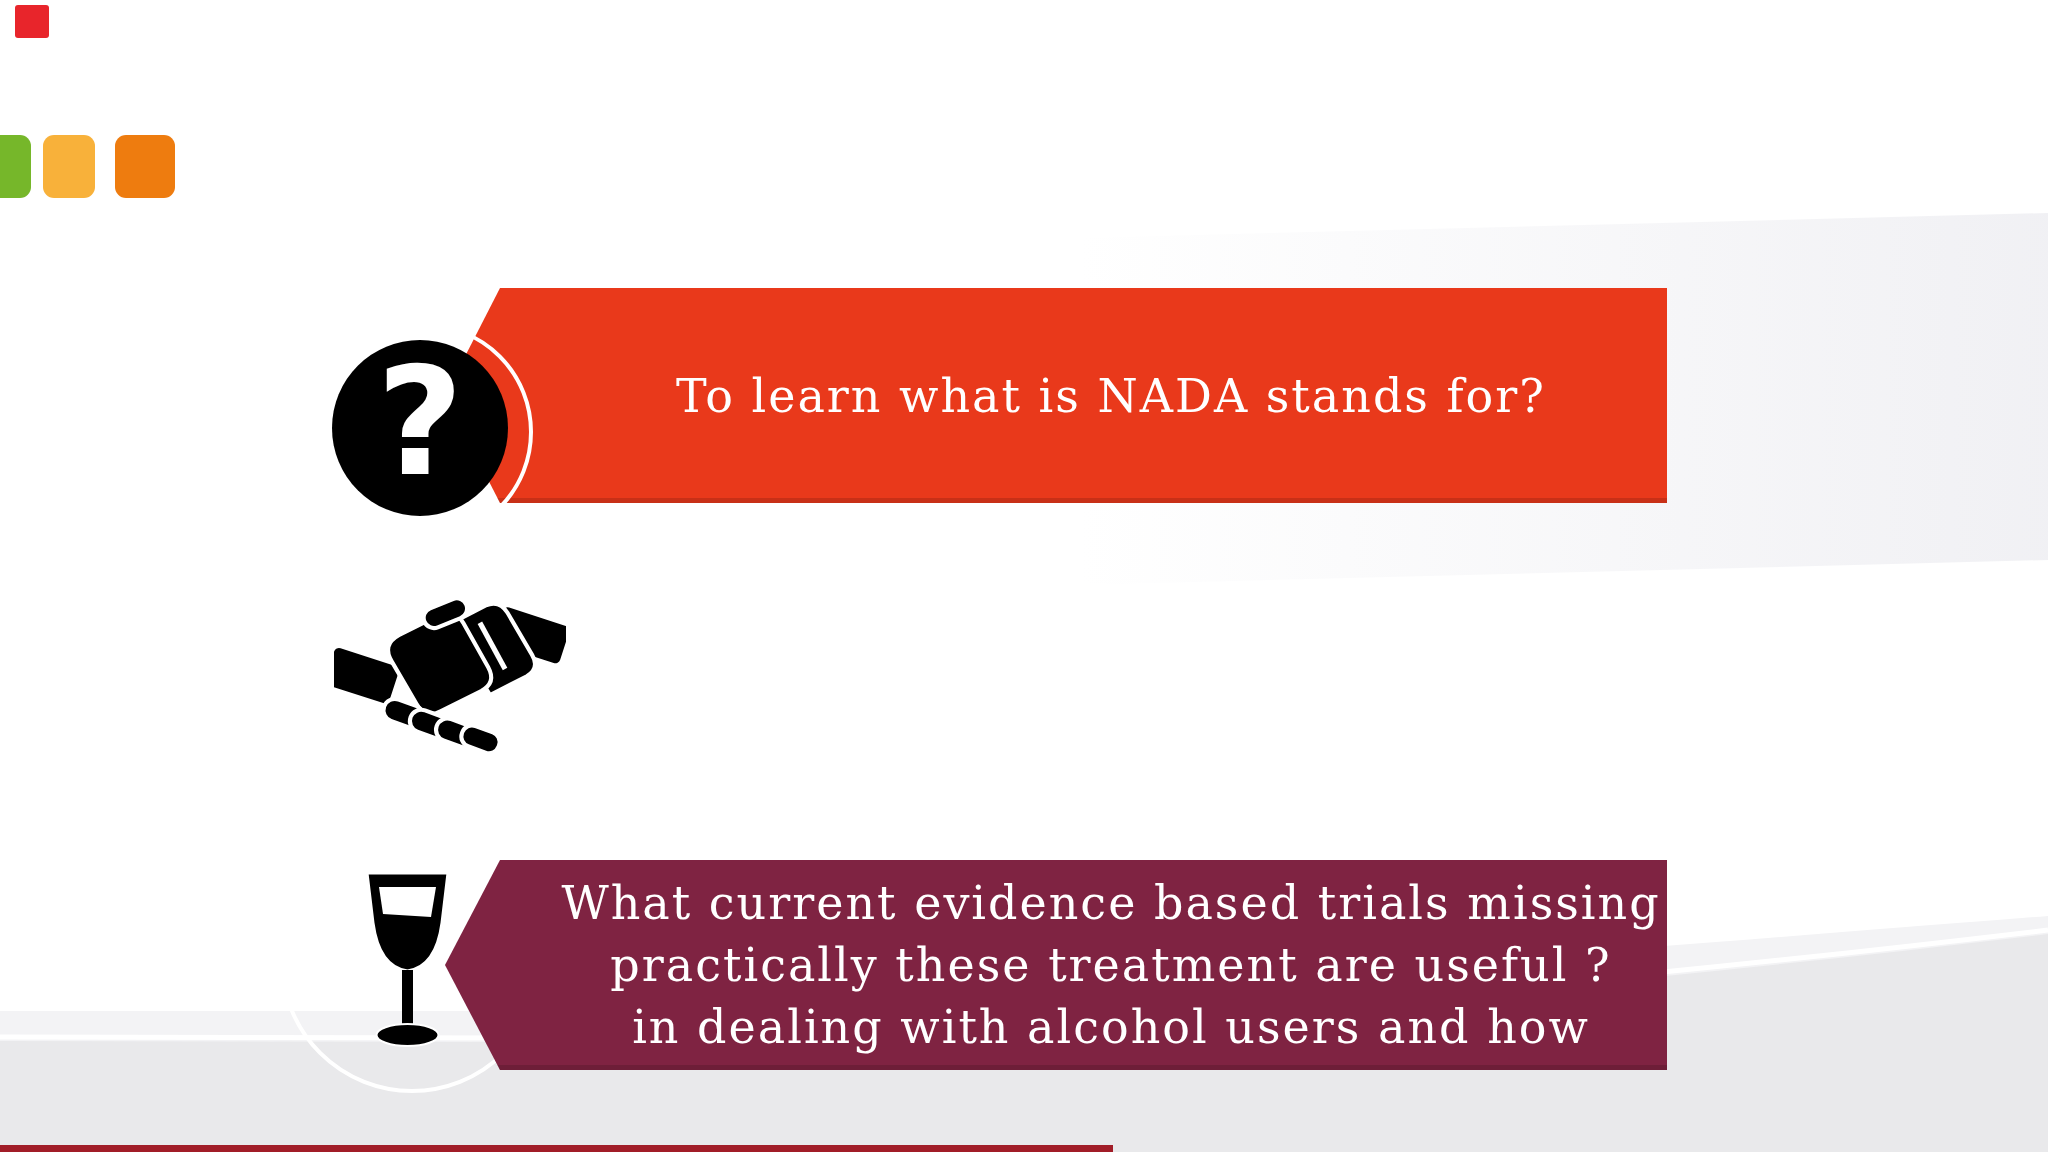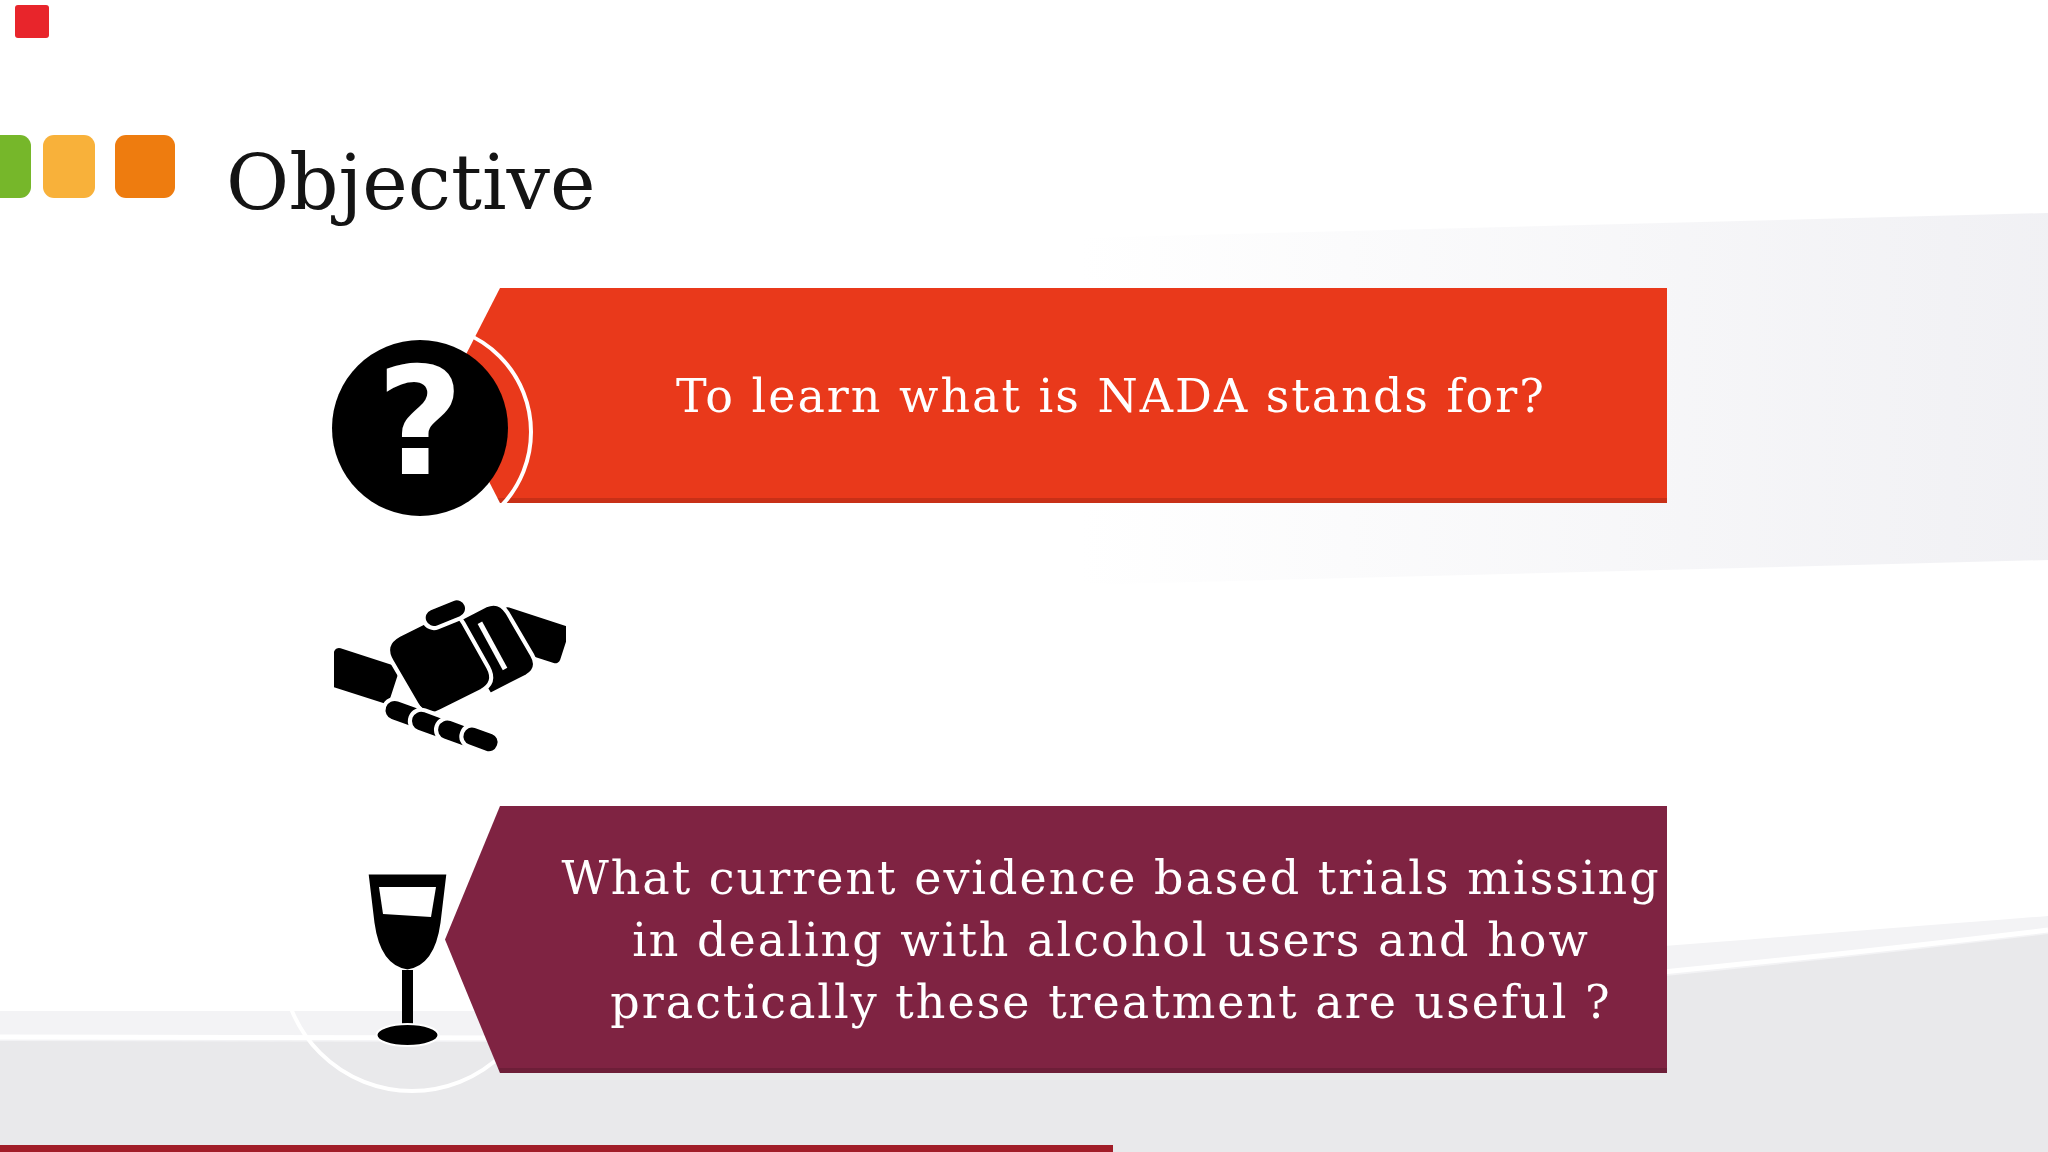--- a/index.html
+++ b/index.html
@@ -21,21 +21,21 @@
   
   .banner{
     position:absolute;left:445px;width:1222px;z-index:10;
     clip-path:polygon(55px 0, 100% 0, 100% 100%, 55px 100%, 0 50%);
     display:flex;flex-direction:column;justify-content:center;align-items:center;
     padding:0 20px 0 130px;box-sizing:border-box;
     box-shadow:inset 0 -5px 0 rgba(0,0,0,0.14);
   }
   #banner-1{top:288px;height:215px;}
   #banner-2{top:573px;height:216px;}
-  #banner-3{top:806px;height:267px;}
+  #banner-3{top:860px;height:210px;}
   .banner-line{
     color:#ffffff;font-size:46px;line-height:62px;letter-spacing:2px;
     text-align:center;white-space:nowrap;
   }
   
   .ring{position:absolute;border:4px solid #ffffff;border-radius:50%;background:transparent;}
   #ring-1{left:315px;top:323px;width:210px;height:210px;z-index:12;}
   #ring-2{left:337px;top:570px;width:226px;height:226px;z-index:12;}
   #ring-3{left:280px;top:829px;width:256px;height:256px;z-index:4;border-width:4px;}
   
@@ -67,21 +67,20 @@
     </defs>
     <polygon points="1080,238 2048,213 2048,560 1080,585" fill="url(#cornerFade)"></polygon>
     <path d="M0 1011 L520 1011 C 900 1006 1300 975 2048 916 L2048 1152 L0 1152 Z" fill="#f3f3f5"></path>
     <path d="M0 1041 L520 1042 C 950 1041 1450 1005 2048 934 L2048 1152 L0 1152 Z" fill="#e9e9eb"></path>
     <path d="M0 1037 L520 1038 C 950 1037 1450 1001 2048 930" stroke="#ffffff" stroke-width="5" fill="none"></path>
   </svg>
 
   <div class="accent-square" id="sq-green" style="background-color: rgb(118, 183, 42);"></div>
   <div class="accent-square" id="sq-yellow" style="background-color: rgb(248, 177, 58);"></div>
   <div class="accent-square" id="sq-orange" style="background-color: rgb(238, 124, 15);"></div>
-  <div id="page-title" style="color: rgb(20, 20, 20);">Objective</div>
 
   <div class="ring" id="ring-3"></div>
 
   <div class="banner" id="banner-1" style="background-color: rgb(233, 57, 27);">
     <div class="banner-line">To learn what is NADA stands for?</div>
   </div>
   <div class="ring" id="ring-1"></div>
   <div id="q-icon">
     <div id="q-glyph">?</div>
   </div>
@@ -97,22 +96,22 @@
       <rect x="44" y="96" width="40" height="22" rx="11" transform="rotate(28 64 107)"></rect>
       <rect x="68" y="110" width="40" height="22" rx="11" transform="rotate(28 88 121)"></rect>
       <rect x="92" y="122" width="40" height="22" rx="11" transform="rotate(28 112 133)"></rect>
       <rect x="116" y="132" width="38" height="21" rx="10" transform="rotate(28 135 142)"></rect>
       <rect x="96" y="6" width="44" height="20" rx="10" transform="rotate(-14 118 16)"></rect>
     </g>
   </svg>
 
   <div class="banner" id="banner-3" style="background-color: rgb(127, 35, 66);">
     <div class="banner-line">What current evidence based trials missing</div>
+    <div class="banner-line">practically these treatment are useful ?</div>
     <div class="banner-line">in dealing with alcohol users and how</div>
-    <div class="banner-line">practically these treatment are useful ?</div>
   </div>
   <svg id="wine-glass-icon" viewBox="0 0 101 194" xmlns="http://www.w3.org/2000/svg">
     <g>
       <path d="M10 3 H91 L85 53 Q79 97 50.5 101 Q22 97 16 53 Z" fill="#000" stroke="#fff" stroke-width="3"></path>
       <path d="M22 17 H79 L74 47 L26 44 Z" fill="#fff"></path>
       <rect x="45" y="100" width="11" height="58" fill="#000"></rect>
       <ellipse cx="50.5" cy="165" rx="31" ry="11" fill="#000" stroke="#fff" stroke-width="2"></ellipse>
     </g>
   </svg>
 

